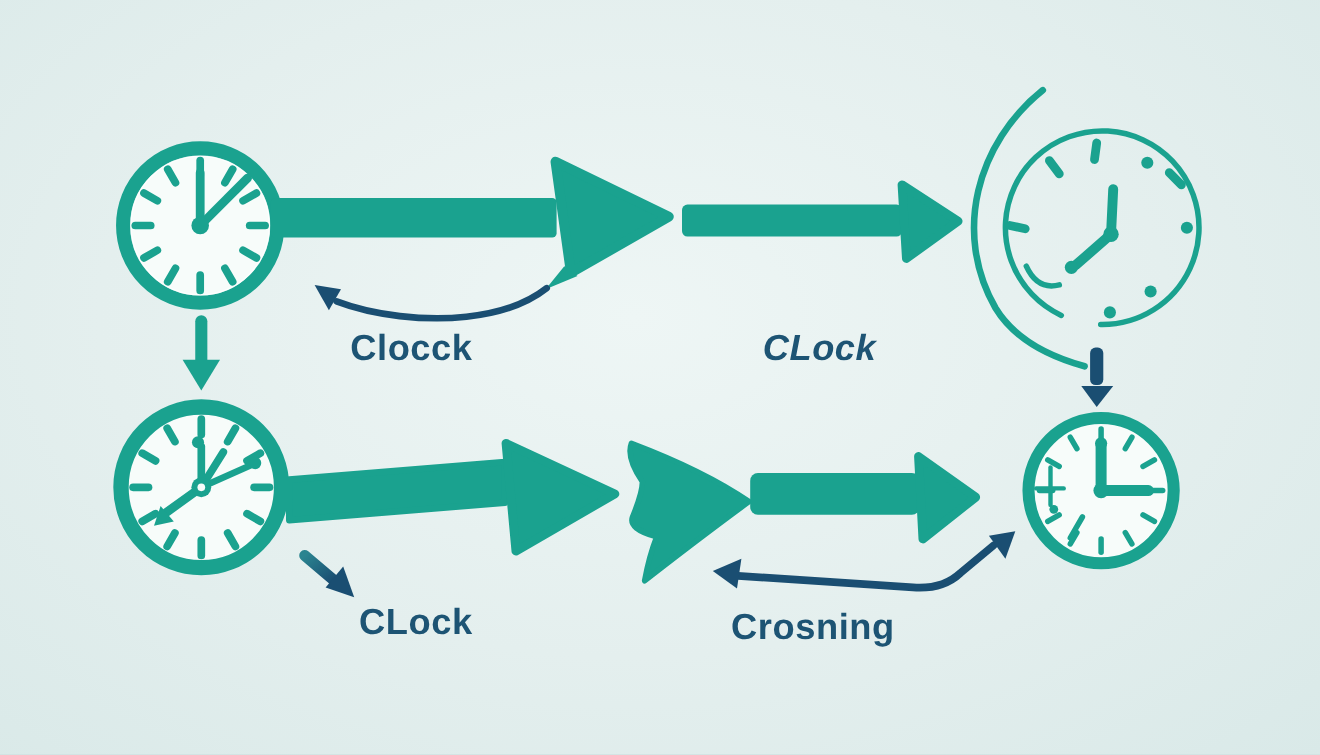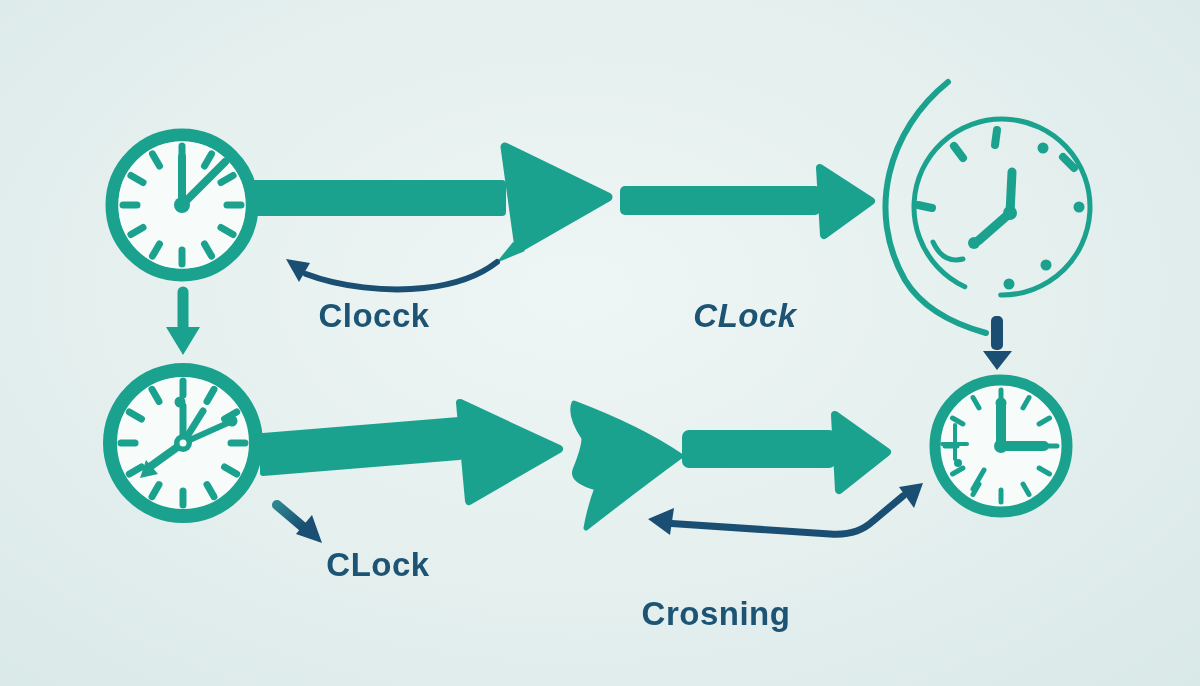--- a/index.html
+++ b/index.html
@@ -196,14 +196,14 @@
         <line x1="942" y1="444" x2="967" y2="444" stroke-width="4"></line>
         <line x1="984" y1="470" x2="973" y2="489" stroke-width="5"></line>
       </g>
       <circle class="tealF" cx="958" cy="463" r="4"></circle>
     </g>
   </svg>
 
   <div class="lbl" style="left:374px;top:297px;">Clocck</div>
   <div class="lbl" style="left:745px;top:297px;font-style:italic;">CLock</div>
   <div class="lbl" style="left:378px;top:546px;">CLock</div>
-  <div class="lbl" style="left:716px;top:551px;margin-top:44px;">Crosning</div>
+  <div class="lbl" style="left:739px;top:551px;">Crosning</div>
 </div>
 
 </body></html>

